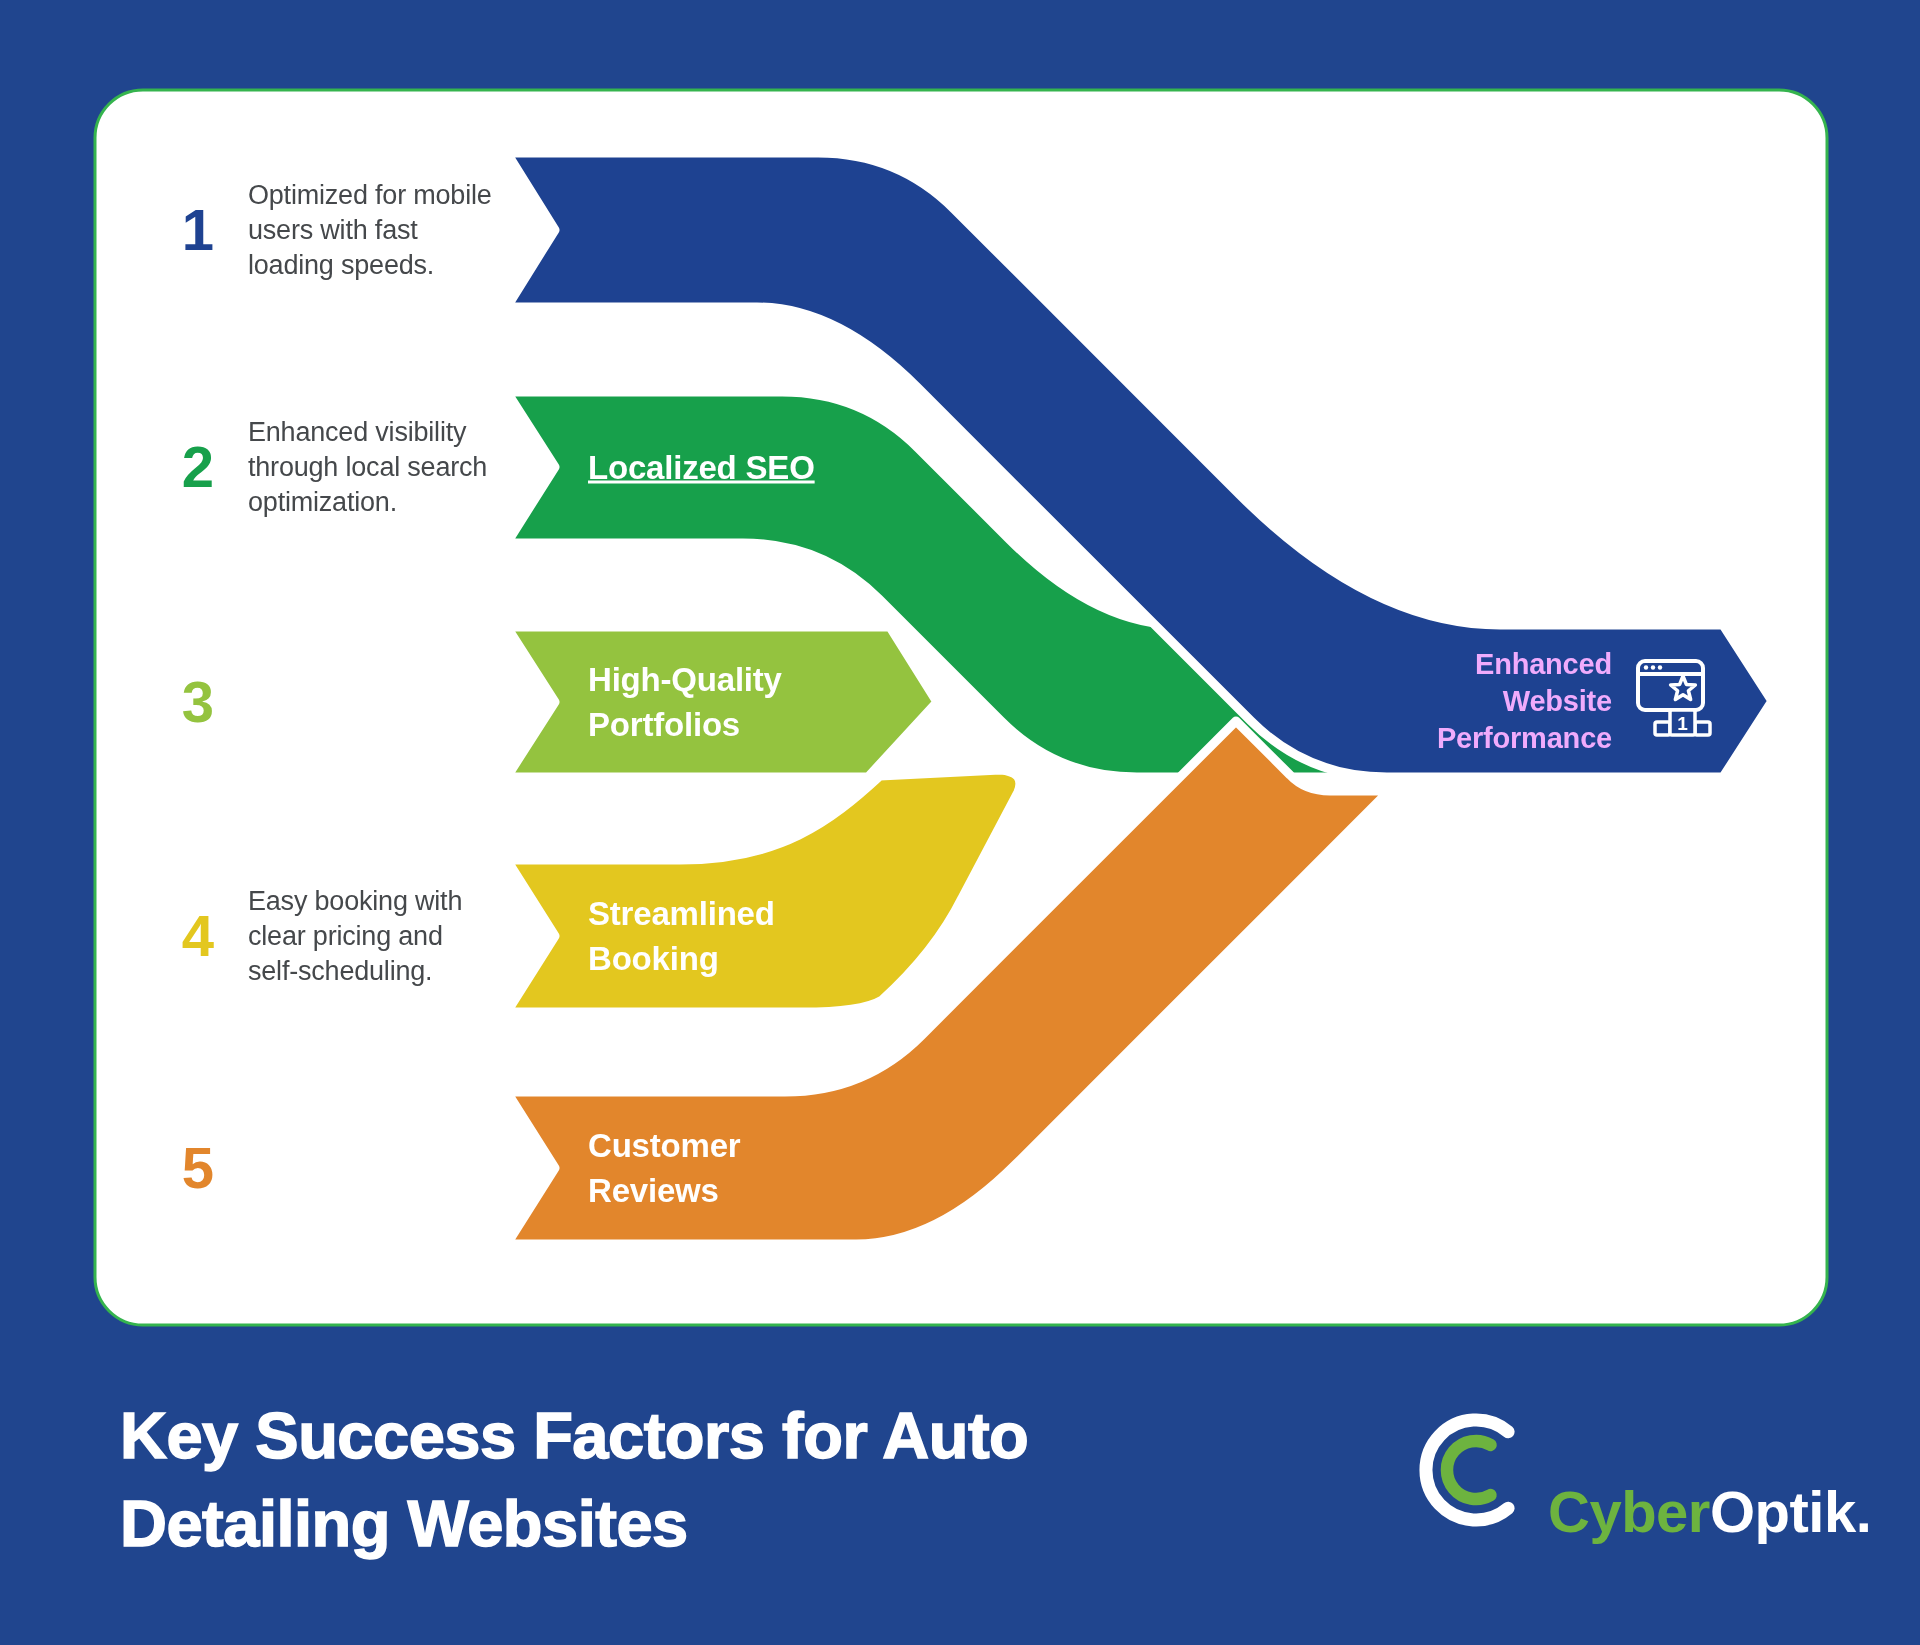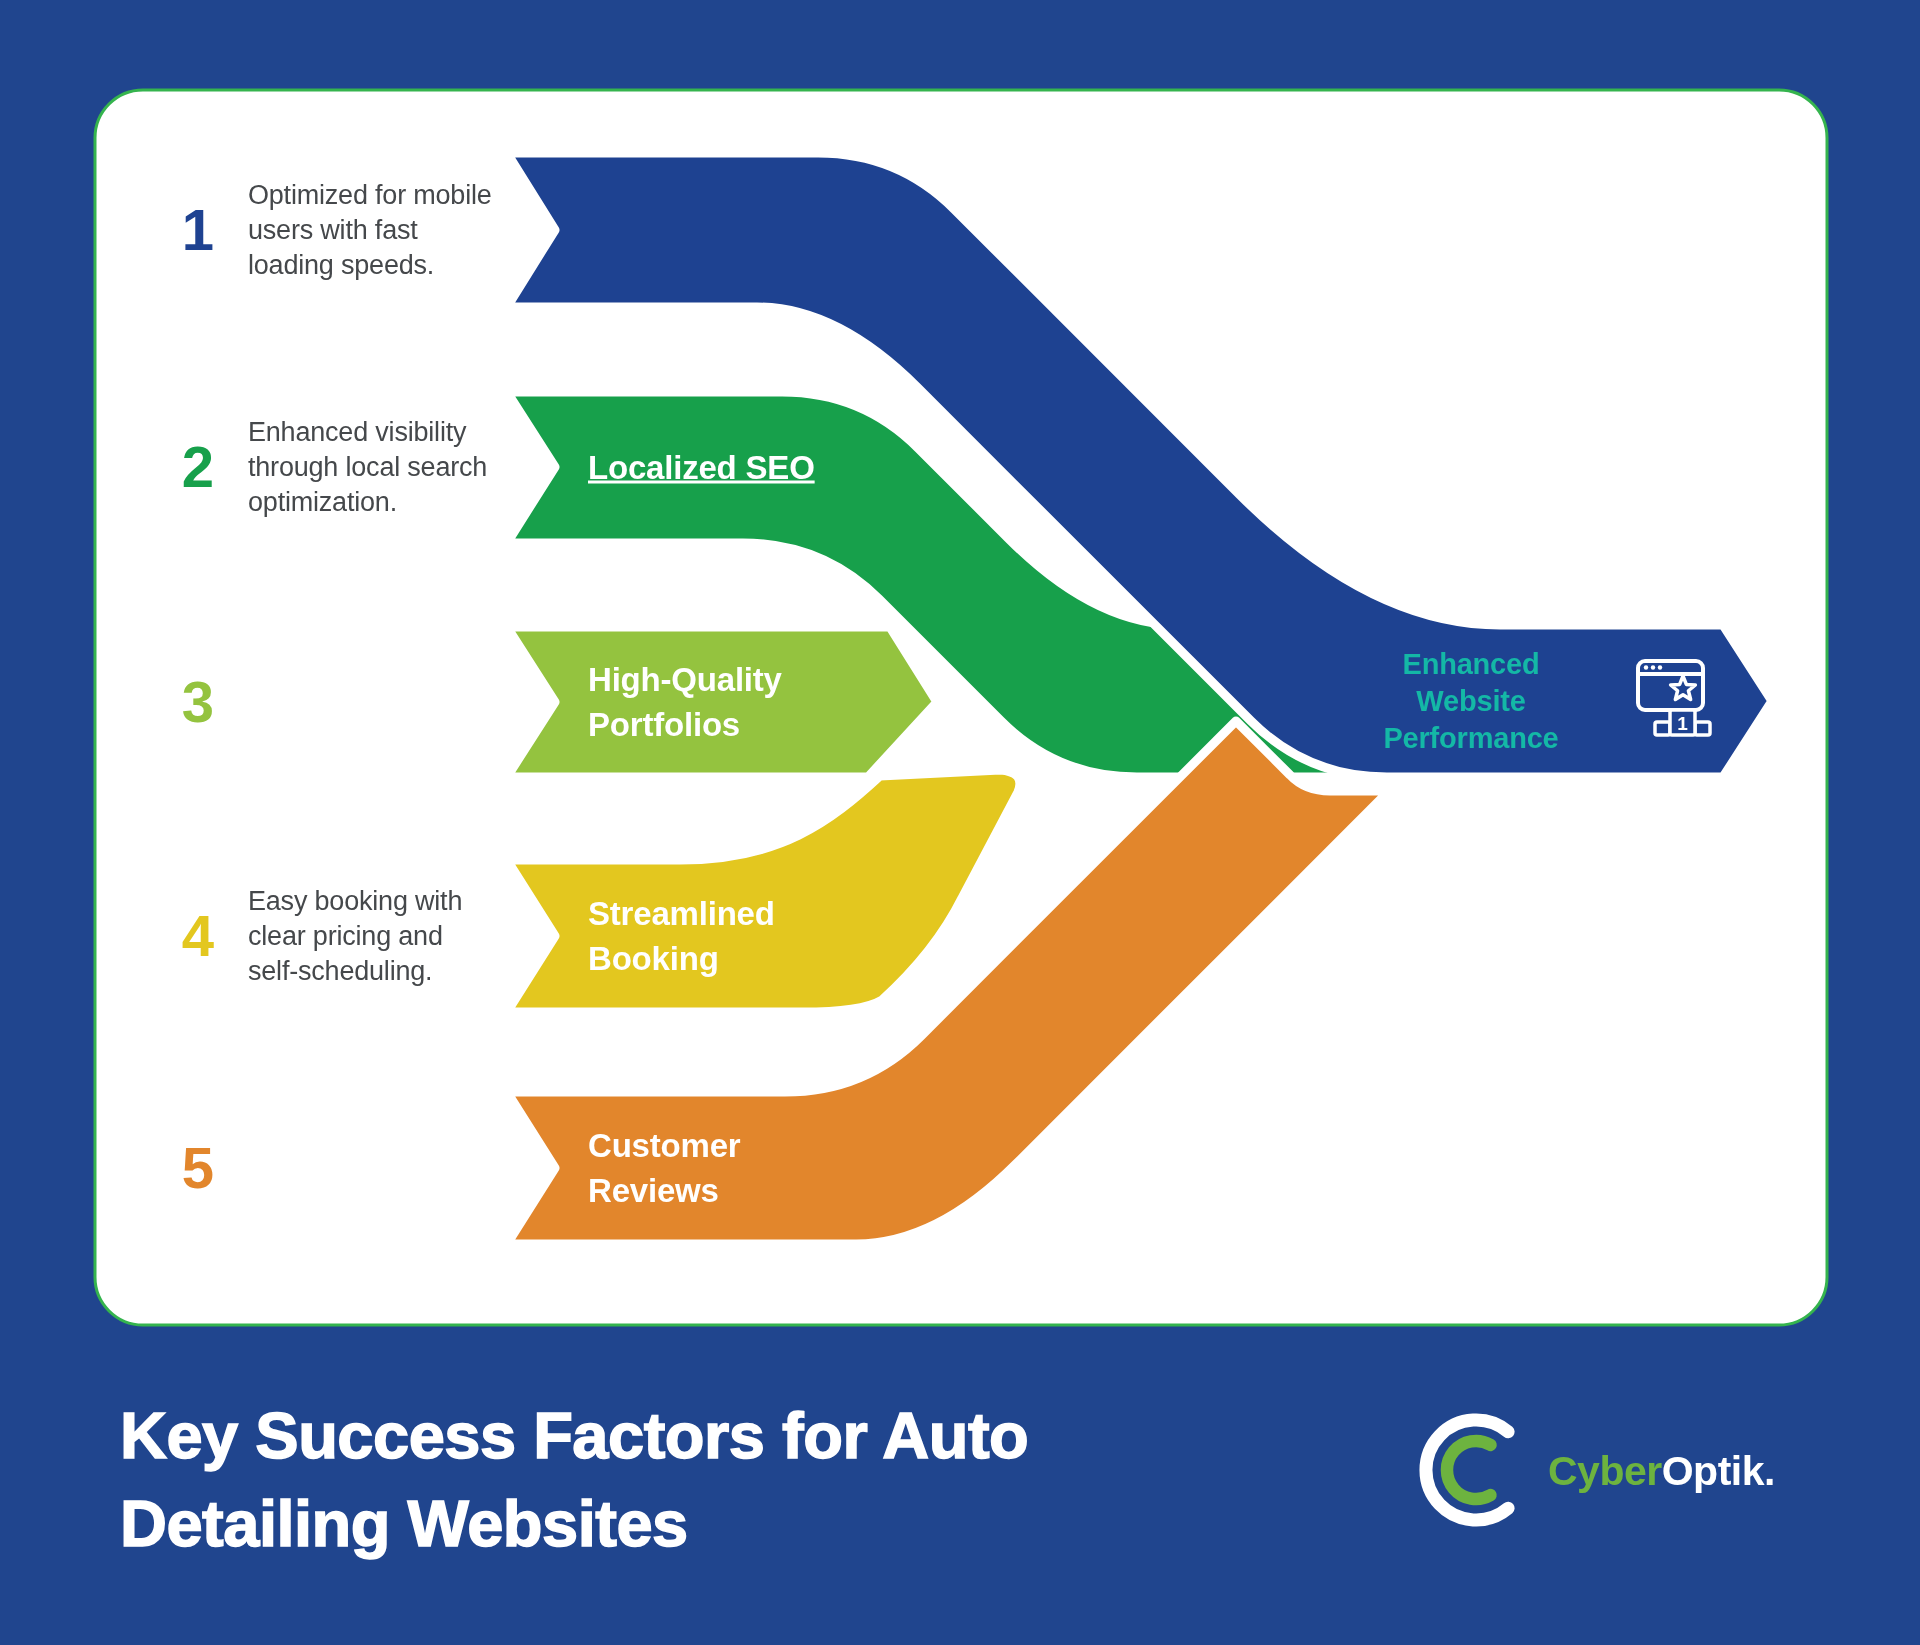--- a/index.html
+++ b/index.html
@@ -16,29 +16,29 @@
     width:70px;text-align:center;font-size:58px;font-weight:700;line-height:1;
   }
   .step-desc{
     width:250px;font-size:27px;line-height:35px;color:#45484b;letter-spacing:-0.2px;
   }
   .band-label{
     color:#ffffff;font-weight:700;font-size:33px;line-height:45px;letter-spacing:-0.2px;
   }
   .band-label span{display:block;}
   .outcome-label{
-    width:282px;text-align:center;color:#14b8a6;font-weight:700;
+    width:282px;text-align:right;color:#f0abfc;font-weight:700;
     font-size:29px;line-height:37px;letter-spacing:-0.2px;
   }
   .outcome-label span{display:block;}
   .page-title{
     width:1000px;color:#ffffff;font-weight:700;font-size:65px;line-height:88px;
     letter-spacing:-0.5px;margin-left:40px;-webkit-text-stroke:1.5px #ffffff;
   }
-  .logo-text{font-size:41px;font-weight:700;letter-spacing:-0.5px;white-space:nowrap;}
+  .logo-text{font-size:58px;font-weight:700;letter-spacing:-0.5px;white-space:nowrap;margin-top:40px;}
   .logo-cyber{color:#6db33f;}
   .logo-optik{color:#ffffff;}
 </style>
 </head>
 <body>
 
 <div class="stage">
 
   <svg class="flow" width="1920" height="1645" viewBox="0 0 1920 1645">
 

